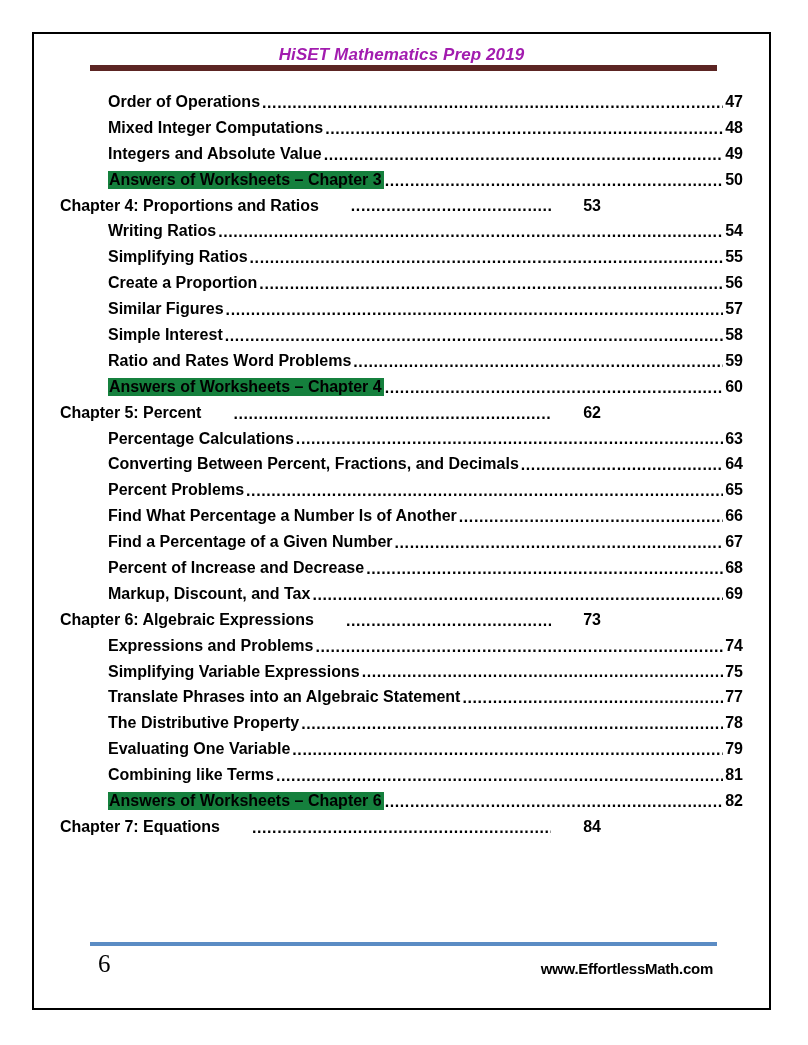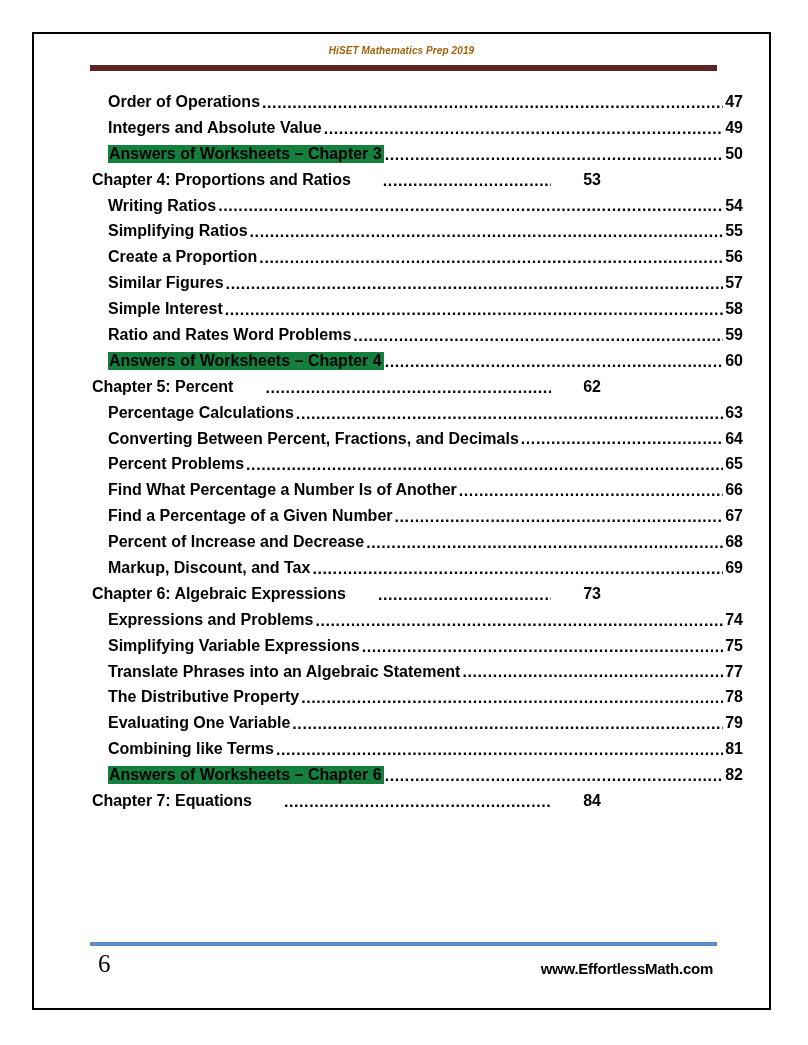--- a/index.html
+++ b/index.html
@@ -34,24 +34,24 @@
     top: 0;
     width: 100%;
     height: 44px;
   }
   .header-title {
     position: absolute;
     left: 0;
     top: 11px;
     width: 100%;
     text-align: center;
-    font-size: 10px;
+    font-size: 17px;
     font-weight: bold;
     font-style: italic;
-    color: #a16207;
+    color: #a21caf;
     letter-spacing: 0.1px;
   }
   .header-rule {
     position: absolute;
     left: 56px;
     top: 31px;
     width: 627px;
     height: 6px;
     background: #5C2523;
   }
@@ -75,21 +75,21 @@
   }
 
   
   .toc-row.level-topic {
     padding-left: 74px;
     padding-right: 26px;
     font-weight: bold;
   }
   
   .toc-row.level-chapter {
-    padding-left: 58px;
+    padding-left: 26px;
     padding-right: 168px;
     font-weight: bold;
     gap: 30px;
   }
 
   .toc-label {
     flex: 0 0 auto;
     padding-right: 1px;
   }
   .toc-row.level-chapter .toc-label {
@@ -170,20 +170,25 @@
     <div class="header-rule"></div>
   </div>
 
   <div class="toc" id="toc-list">
       <div class="toc-row level-topic">
         <span class="toc-label">Order of Operations</span>
         <span class="toc-leader"></span>
         <span class="toc-page">47</span>
       </div>
       <div class="toc-row level-topic">
+        <span class="toc-label">Mixed Integer Computations</span>
+        <span class="toc-leader"></span>
+        <span class="toc-page">48</span>
+      </div>
+      <div class="toc-row level-topic">
         <span class="toc-label">Integers and Absolute Value</span>
         <span class="toc-leader"></span>
         <span class="toc-page">49</span>
       </div>
       <div class="toc-row level-topic">
         <span class="toc-label highlighted">Answers of Worksheets – Chapter 3</span>
         <span class="toc-leader"></span>
         <span class="toc-page">50</span>
       </div>
       <div class="toc-row level-chapter">

